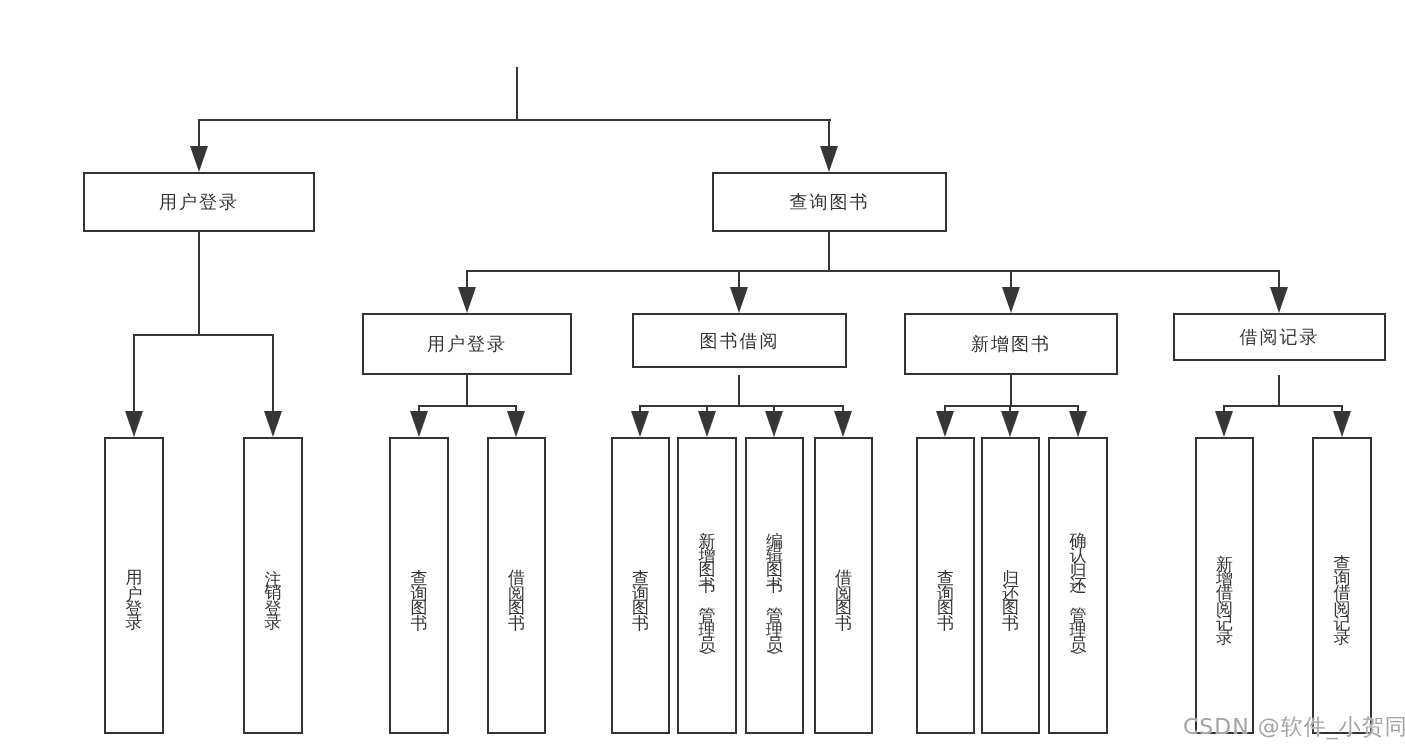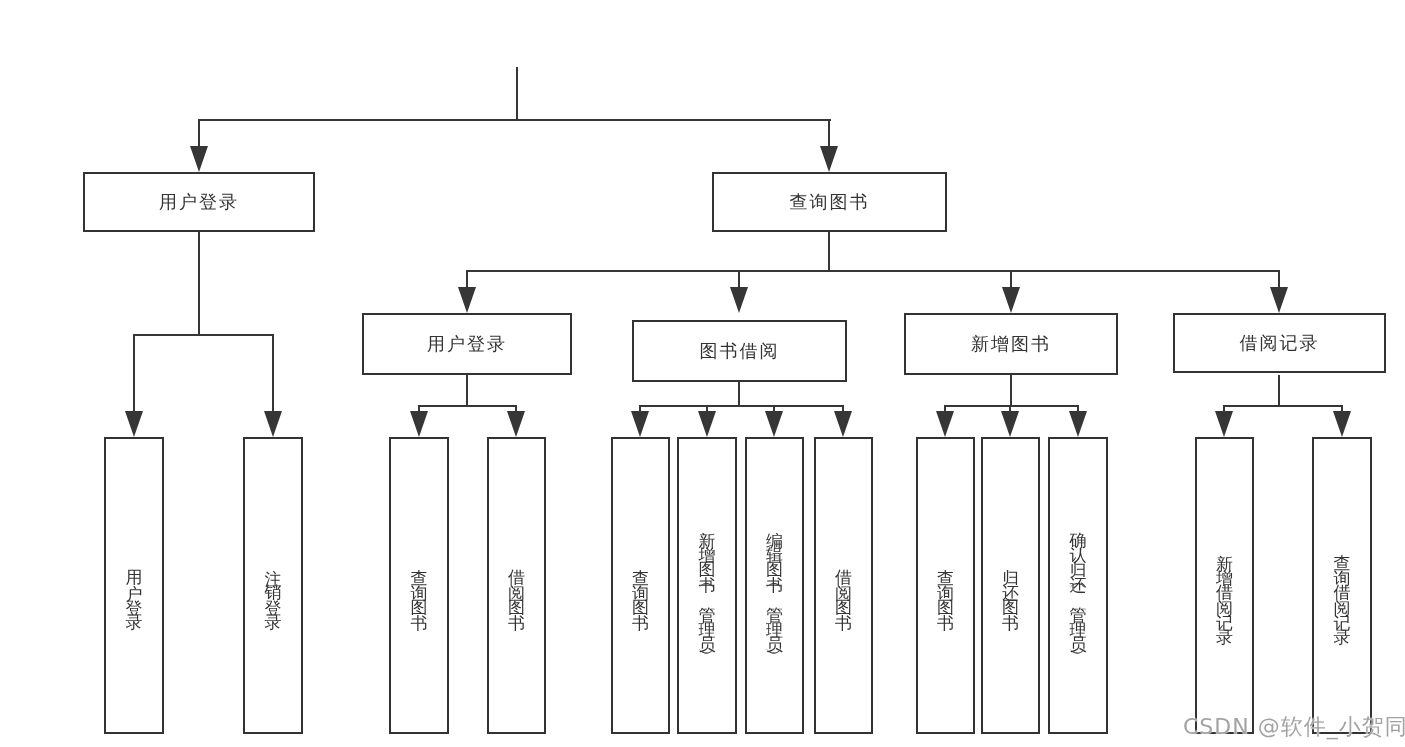--- a/index.html
+++ b/index.html
@@ -110,27 +110,27 @@
   <div class="hbox" style="left:83px;top:172px;width:232px;height:60px;">
     <span class="lbl">用户登录</span>
   </div>
   <div class="hbox" style="left:712px;top:172px;width:235px;height:60px;">
     <span class="lbl">查询图书</span>
   </div>
 
   <div class="hbox" style="left:362px;top:313px;width:210px;height:62px;">
     <span class="lbl">用户登录</span>
   </div>
-  <div class="hbox" style="left:632px;top:320px;width:215px;height:62px;">
+  <div class="hbox" style="left:632px;top:313px;width:215px;height:55px;">
     <span class="lbl">图书借阅</span>
   </div>
   <div class="hbox" style="left:904px;top:313px;width:214px;height:62px;">
     <span class="lbl">新增图书</span>
   </div>
-  <div class="hbox" style="left:1173px;top:313px;width:213px;height:60px;">
+  <div class="hbox" style="left:1173px;top:313px;width:213px;height:48px;">
     <span class="lbl">借阅记录</span>
   </div>
 
   <div class="leaf" style="left:104px;width:60px;">
     <span class="vlbl">用户登录</span>
   </div>
   <div class="leaf" style="left:243px;width:60px;">
     <span class="vlbl">注销登录</span>
   </div>
   <div class="leaf" style="left:389px;width:60px;">

